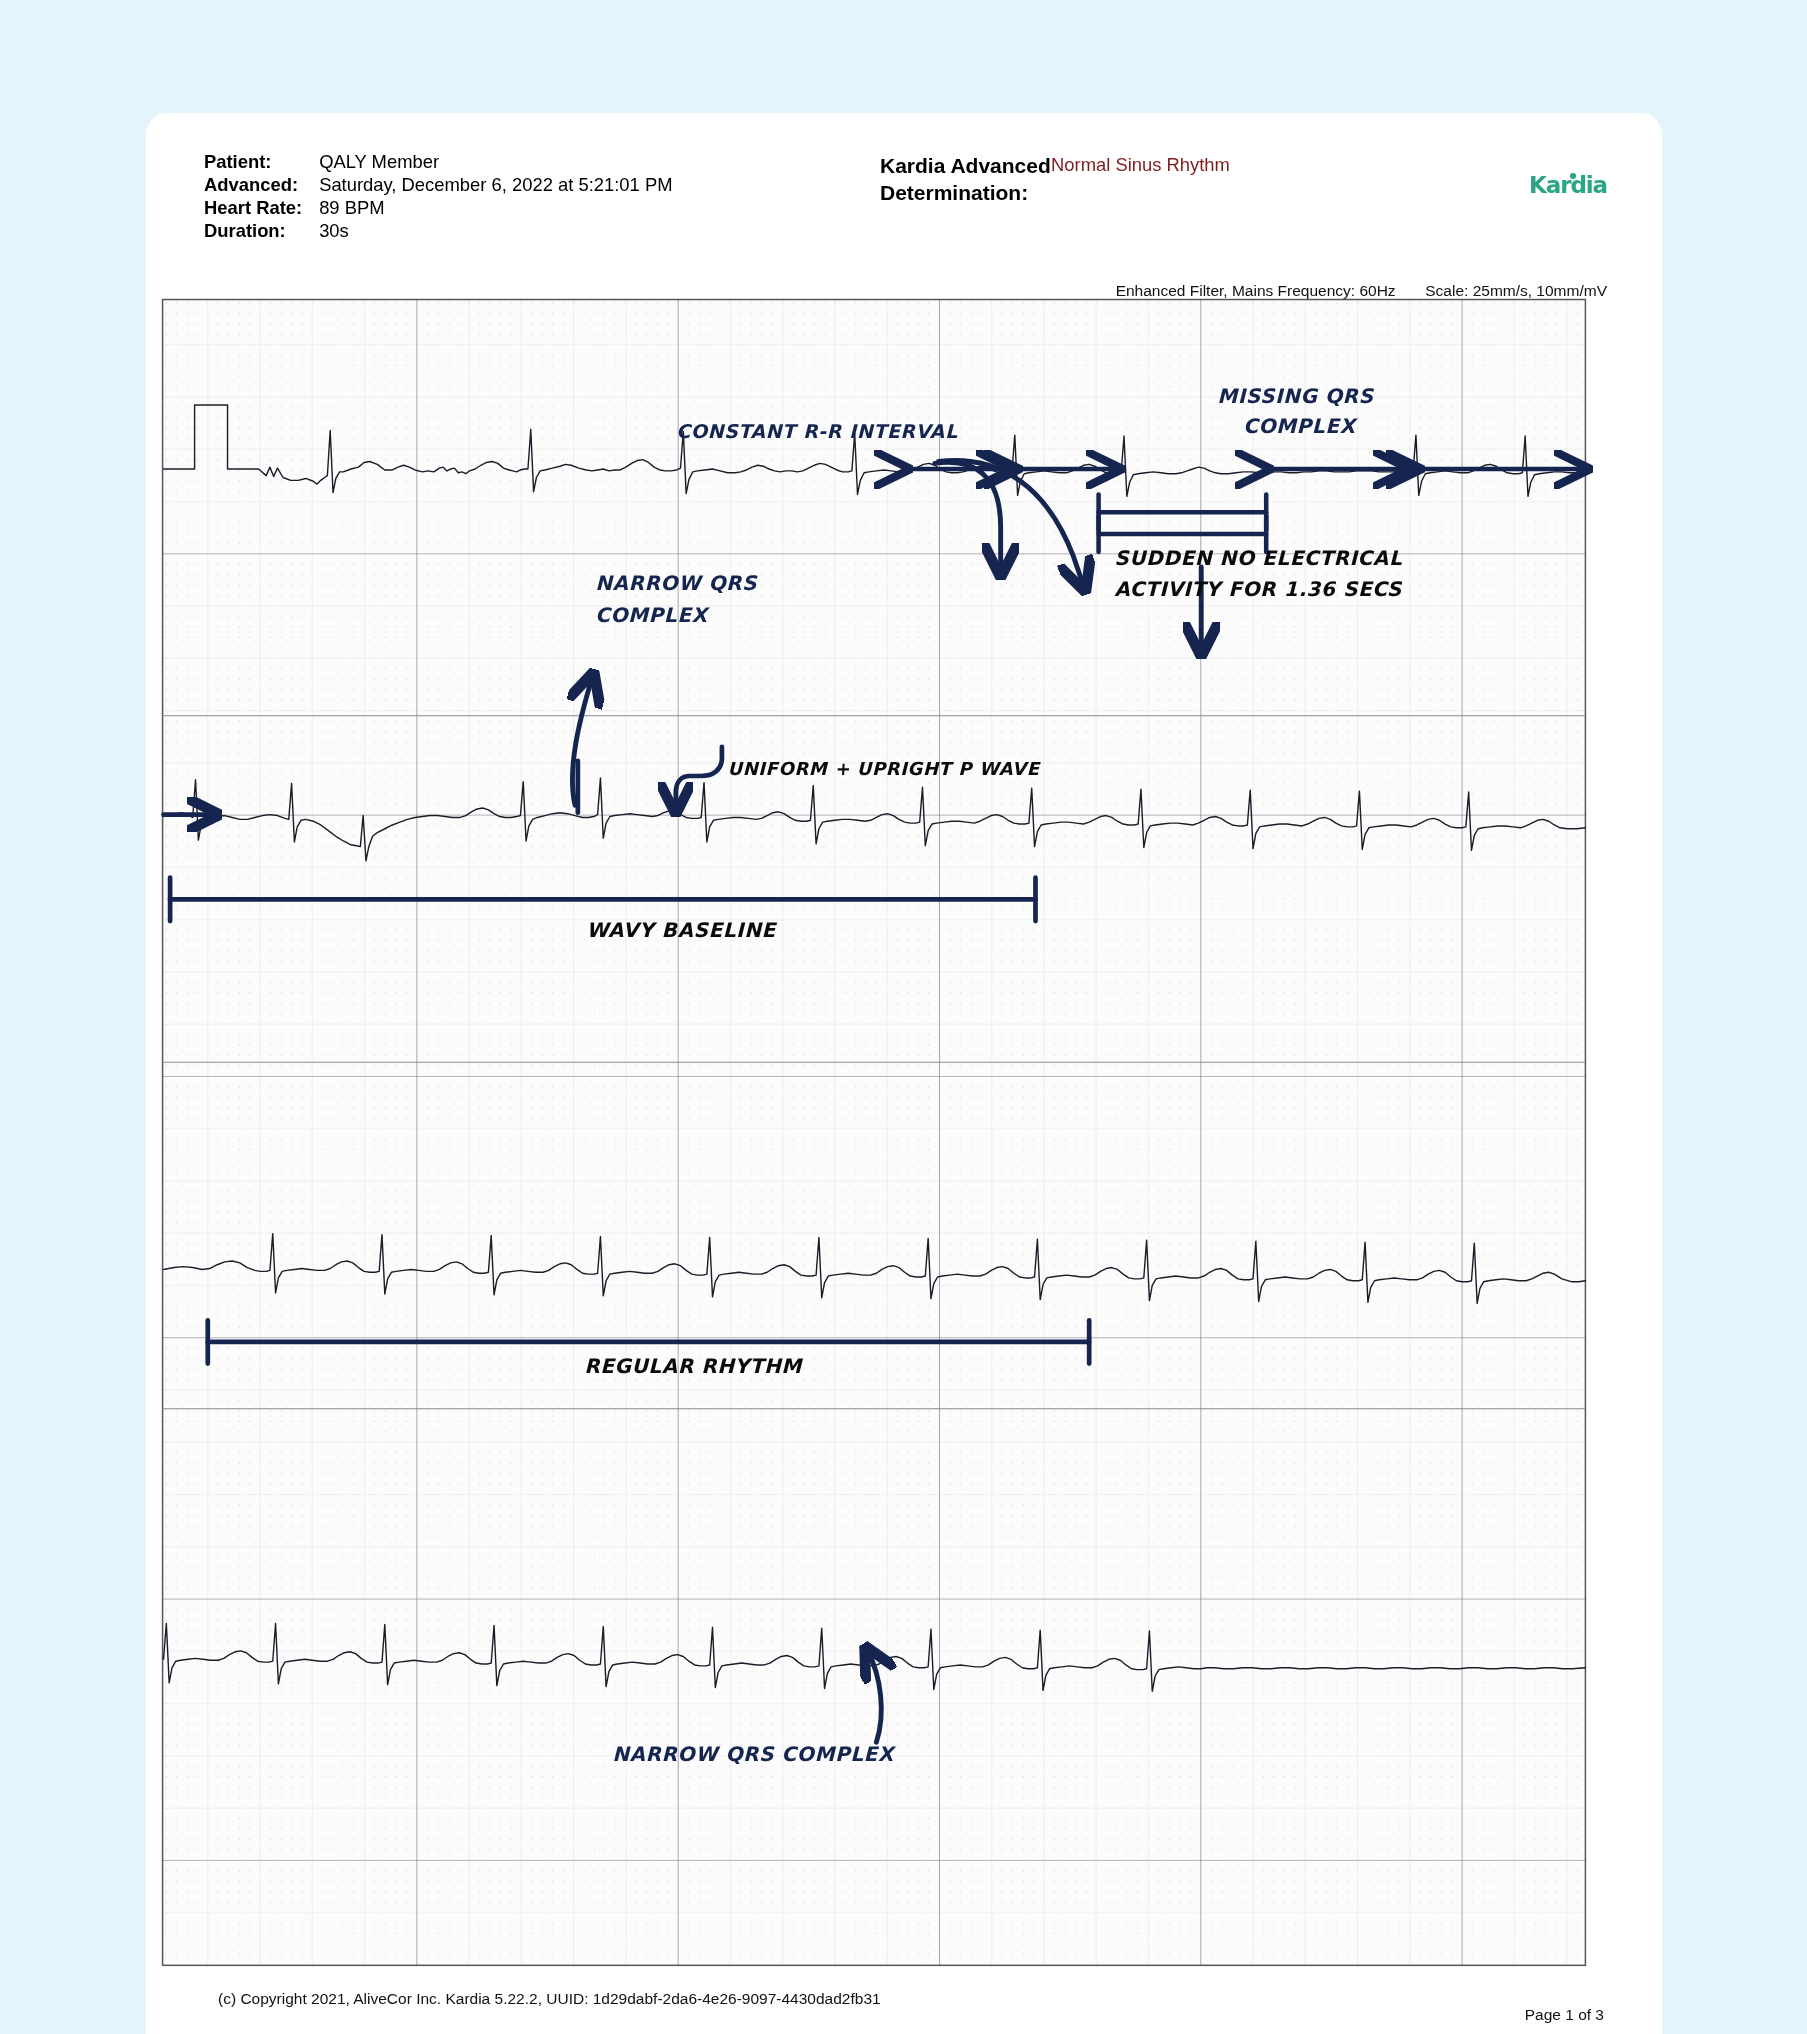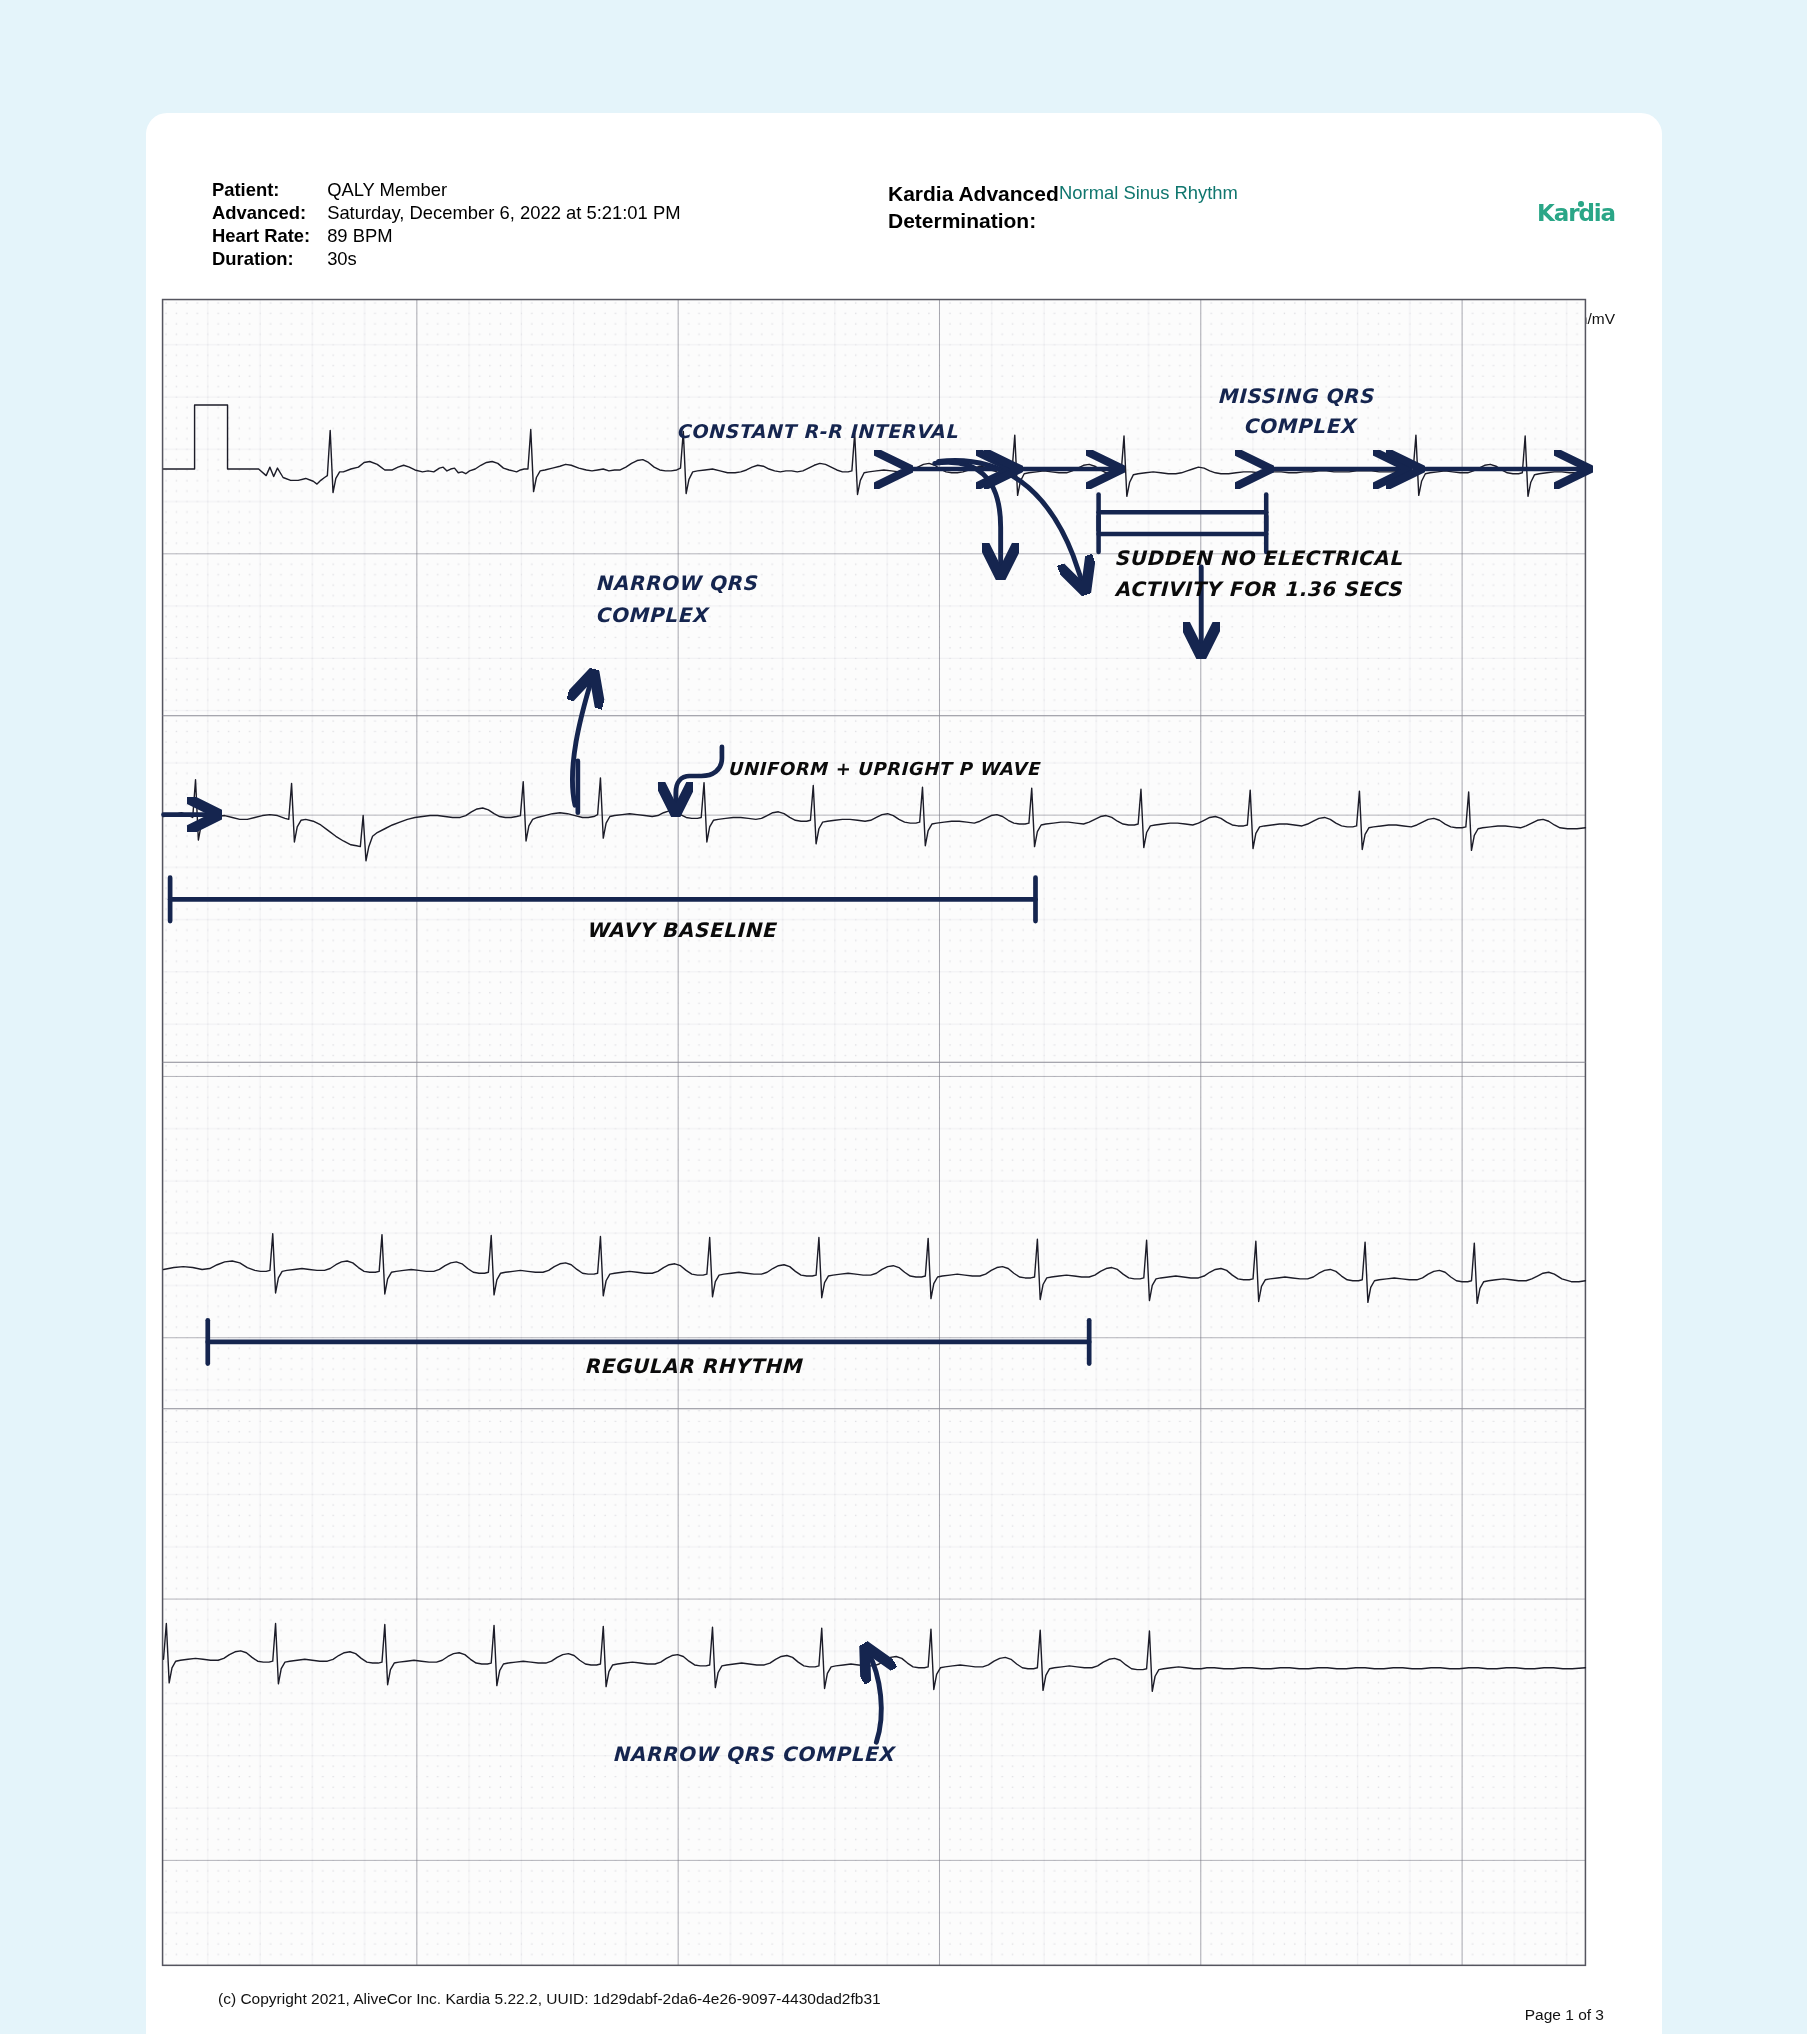--- a/index.html
+++ b/index.html
@@ -20,24 +20,23 @@
     width: 1516px;
     height: 1922px;
     background: #ffffff;
     border-radius: 21px 21px 0 0;
   }
 
   
   .header {
     position: absolute;
     left: 58px;
-    top: 68px;
+    top: 40px;
     width: 1403px;
     height: 99px;
-    margin-left: 8px;
   }
 
   .meta-table {
     position: absolute;
     left: 0;
     top: 0;
     border-collapse: collapse;
     font-size: 18.4px;
     line-height: 1.0;
     color: #000;
@@ -55,21 +54,21 @@
   .det-label {
     font-weight: bold;
     font-size: 21px;
     line-height: 1.28;
     width: 171px;
     color: #000;
   }
   .det-value {
     font-size: 18.4px;
     line-height: 1.28;
-    color: #0f766e;
+    color: #7f1d1d;
     white-space: nowrap;
   }
 
   .brand {
     position: absolute;
     right: 0;
     top: 21px;
     font-family: "DejaVu Sans", sans-serif;
     font-size: 23px;
     font-weight: bold;

